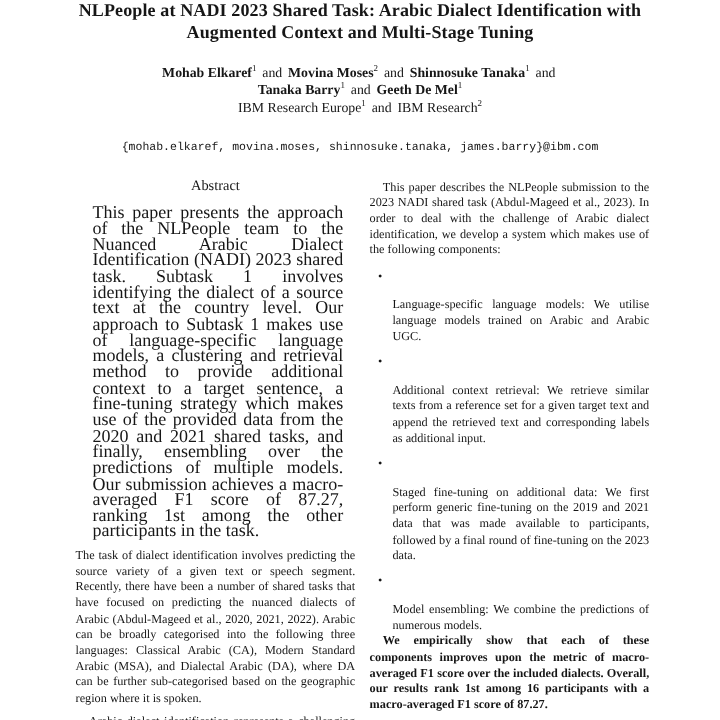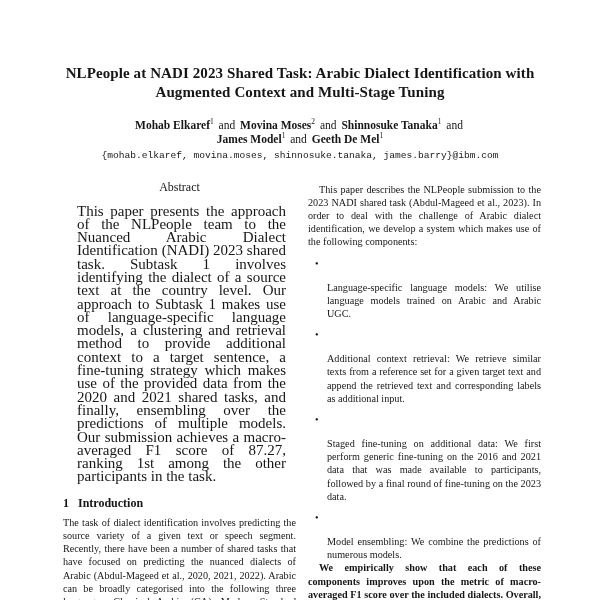--- a/index.html
+++ b/index.html
@@ -7,28 +7,28 @@
   .page {
     position:relative;
     width:600px; height:600px;
     margin:0 auto;
     background:#ffffff;
     overflow:hidden;
     color:#161616;
     font-family:"Liberation Serif", serif;
   }
   
-  .title-block { padding-top:64px; text-align:center; }
+  .title-block { text-align:center; }
   .title-line { font-size:15px; font-weight:bold; line-height:19px; letter-spacing:0.1px; }
   .authors-block { margin-top:16px; text-align:center; font-size:11.5px; line-height:14px; }
   .author-name { font-weight:bold; }
   .and-sep { font-weight:normal; padding:0 2px; }
   sup.affmark { font-size:7.5px; vertical-align:super; line-height:0; }
   .affil-line { margin-top:2px; text-align:center; font-size:11.5px; line-height:13px; }
-  .emails-block { margin-top:4px; text-align:center;
+  .emails-block { margin-top:20px; text-align:center;
     font-family:"Liberation Mono", monospace; font-size:9.6px; line-height:12.5px; }
   
   .columns { display:flex; gap:12px; margin:18px 59px 0 63px; }
   .col { flex:1; min-width:0; }
   .abstract-heading { text-align:center; font-weight:normal; font-size:12px; line-height:13px; }
   .abstract-body {
     margin:11px 10px 0 14px;
     font-size:15px; line-height:13.3px;
     text-align:justify;
   }
@@ -59,58 +59,60 @@
   <div class="authors-block">
     <div>
       <span class="author-name">Mohab Elkaref</span><sup class="affmark">1</sup>
       <span class="and-sep">and</span>
       <span class="author-name">Movina Moses</span><sup class="affmark">2</sup>
       <span class="and-sep">and</span>
       <span class="author-name">Shinnosuke Tanaka</span><sup class="affmark">1</sup>
       <span class="and-sep">and</span>
     </div>
     <div>
-      <span class="author-name">James Model</span><sup class="affmark">1</sup>
+      <span class="author-name">Tanaka Barry</span><sup class="affmark">1</sup>
       <span class="and-sep">and</span>
       <span class="author-name">Geeth De Mel</span><sup class="affmark">1</sup>
     </div>
   </div>
 
+  <div class="affil-line">
+    <span>IBM Research Europe</span><sup class="affmark">1</sup>
+    <span class="and-sep">and</span>
+    <span>IBM Research</span><sup class="affmark">2</sup>
+  </div>
 
   <div class="emails-block">
     <div>{mohab.elkaref, movina.moses, shinnosuke.tanaka, james.barry}@ibm.com</div>
   </div>
 
   <div class="columns">
 
     <div class="col col-left">
       <div class="abstract-heading">Abstract</div>
       <div class="abstract-body"><span>This paper presents the approach of the </span><b>NLPeople</b><span> team to the Nuanced Arabic Dialect Identification (NADI) 2023 shared task. Subtask 1 involves identifying the dialect of a source text at the country level. Our approach to Subtask 1 makes use of language-specific language models, a clustering and retrieval method to provide additional context to a target sentence, a fine-tuning strategy which makes use of the provided data from the 2020 and 2021 shared tasks, and finally, ensembling over the predictions of multiple models. Our submission achieves a macro-averaged F1 score of 87.27, ranking 1st among the other participants in the task.</span></div>
 
-      <div class="section-heading">
-        <span class="sec-num">1</span><span>Introduction</span>
-      </div>
       <div class="body-par">The task of dialect identification involves predicting the source variety of a given text or speech segment. Recently, there have been a number of shared tasks that have focused on predicting the nuanced dialects of Arabic (Abdul-Mageed et al., 2020, 2021, 2022). Arabic can be broadly categorised into the following three languages: Classical Arabic (CA), Modern Standard Arabic (MSA), and Dialectal Arabic (DA), where DA can be further sub-categorised based on the geographic region where it is spoken.</div>
       <div class="body-par indent">Arabic dialect identification represents a challenging task for a number of reasons. Firstly</div>
     </div>
 
     <div class="col col-right">
       <div class="body-par indent first"><span>This paper describes the </span><b>NLPeople</b><span> submission to the 2023 NADI shared task (Abdul-Mageed et al., 2023). In order to deal with the challenge of Arabic dialect identification, we develop a system which makes use of the following components:</span></div>
 
       <div class="bullet-item">
         <span class="bullet-marker">•</span>
         <span class="bullet-text"><b>Language-specific language models:</b><span> We utilise language models trained on Arabic and Arabic UGC.</span></span>
       </div>
       <div class="bullet-item">
         <span class="bullet-marker">•</span>
         <span class="bullet-text"><b>Additional context retrieval:</b><span> We retrieve similar texts from a reference set for a given target text and append the retrieved text and corresponding labels as additional input.</span></span>
       </div>
       <div class="bullet-item">
         <span class="bullet-marker">•</span>
-        <span class="bullet-text"><b>Staged fine-tuning on additional data:</b><span> We first perform generic fine-tuning on the 2016 and 2021 data that was made available to participants, followed by a final round of fine-tuning on the 2023 data.</span></span>
+        <span class="bullet-text"><b>Staged fine-tuning on additional data:</b><span> We first perform generic fine-tuning on the 2019 and 2021 data that was made available to participants, followed by a final round of fine-tuning on the 2023 data.</span></span>
       </div>
       <div class="bullet-item">
         <span class="bullet-marker">•</span>
         <span class="bullet-text"><b>Model ensembling:</b><span> We combine the predictions of numerous models.</span></span>
       </div>
 
       <div class="body-par indent" style="margin-top:0;font-weight:bold;">We empirically show that each of these components improves upon the metric of macro-averaged F1 score over the included dialects. Overall, our results rank 1st among 16 participants with a macro-averaged F1 score of 87.27.</div>
 
     </div>
 

